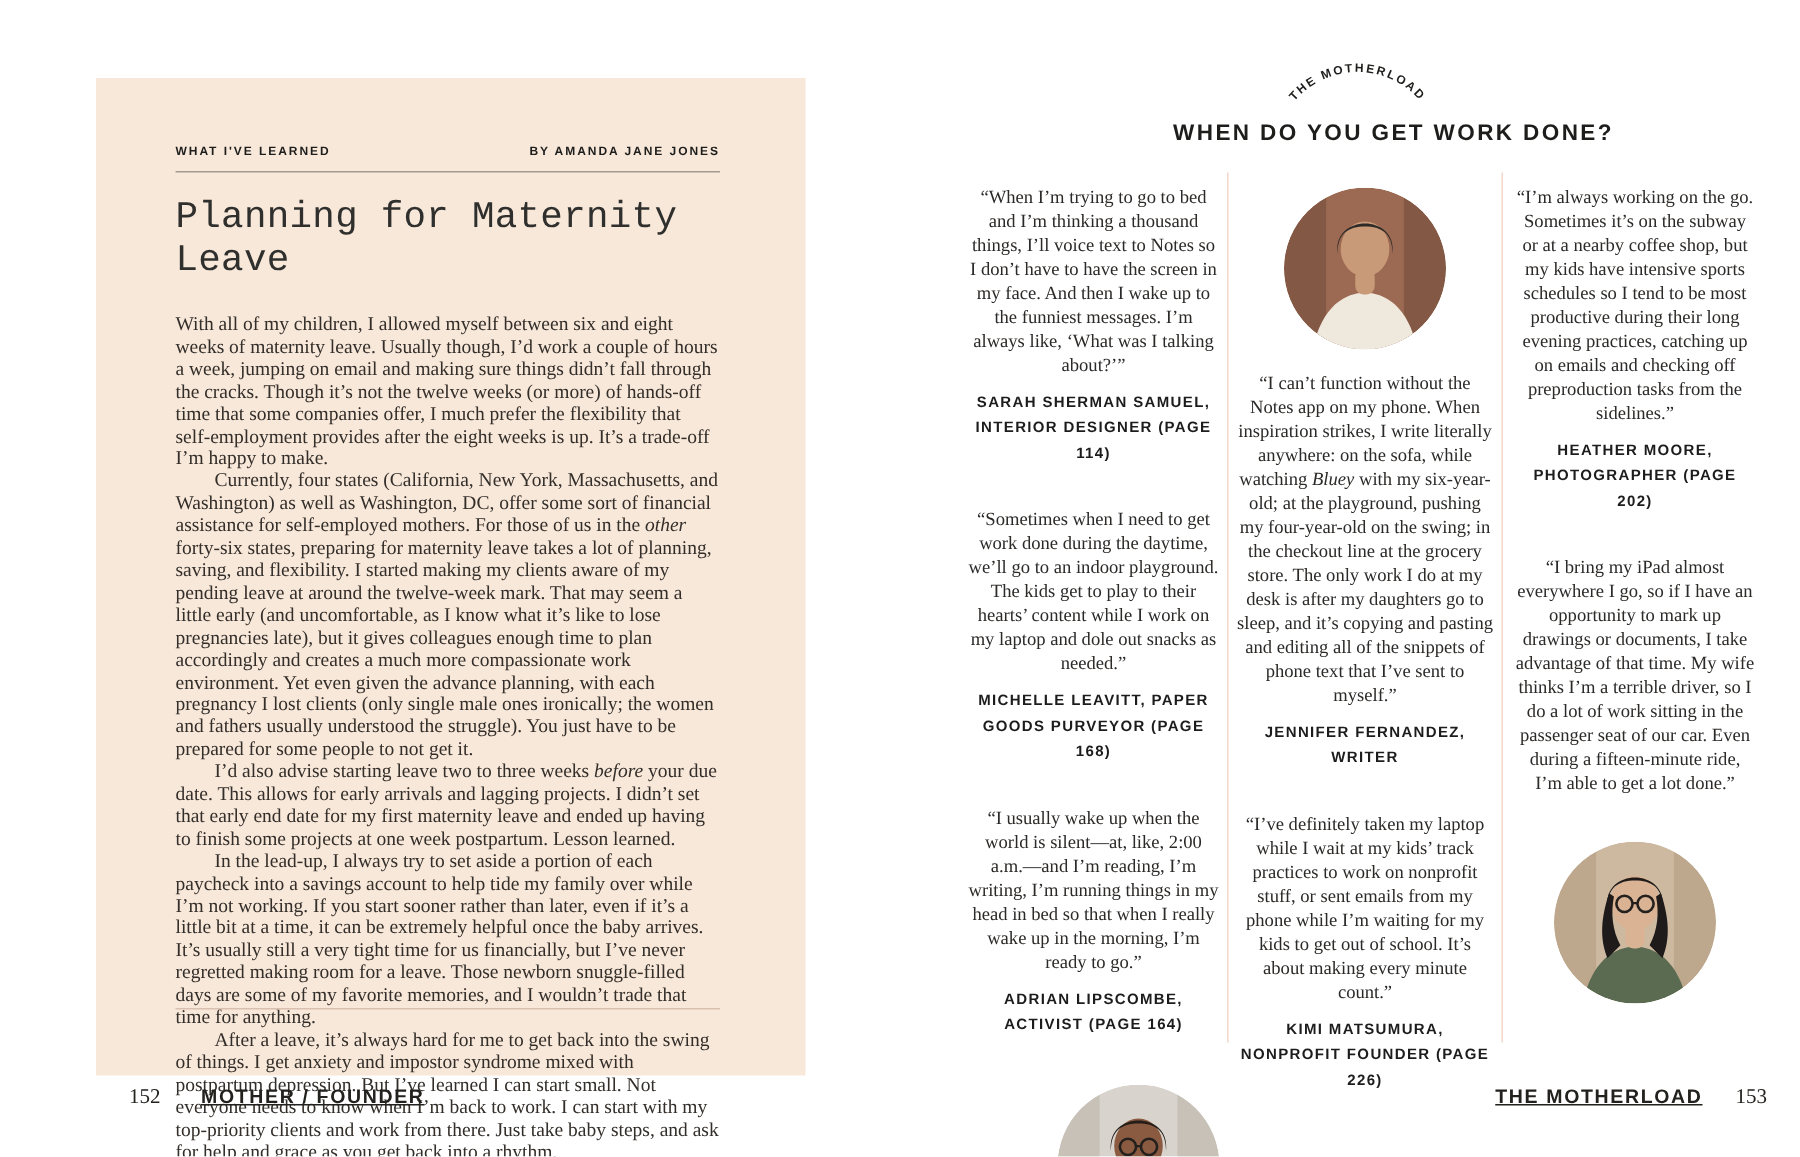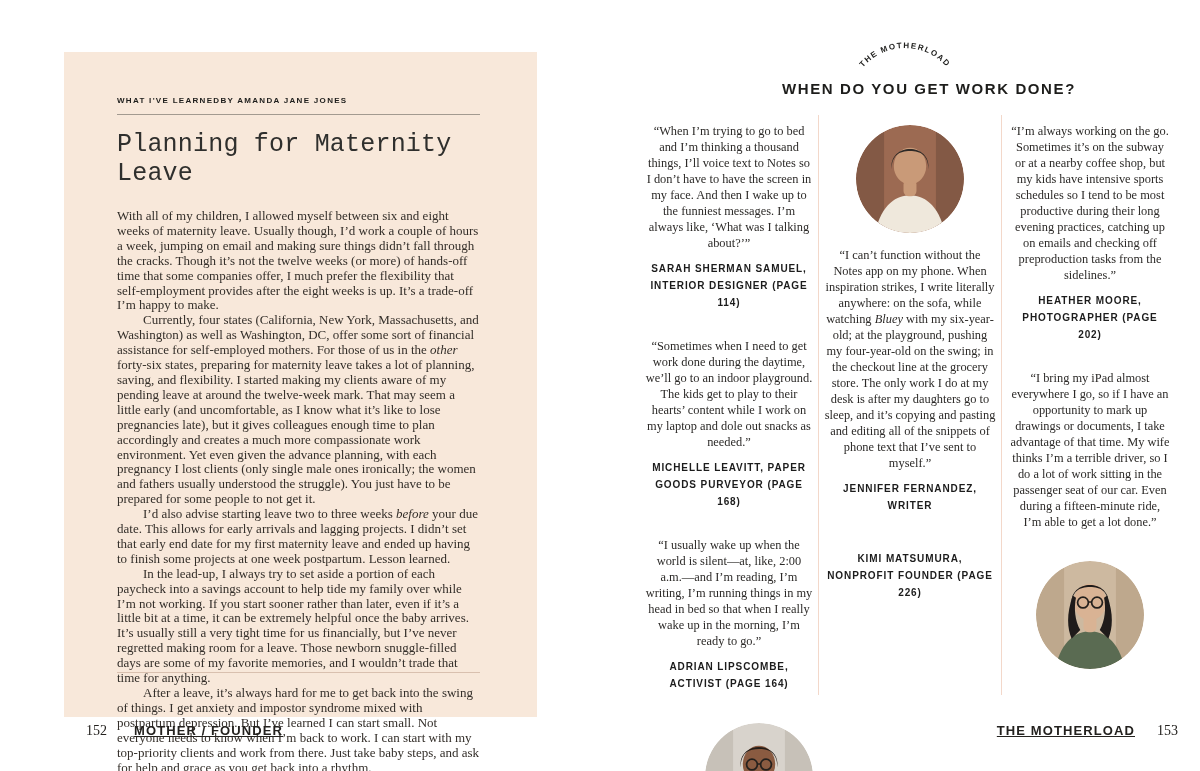--- a/index.html
+++ b/index.html
@@ -19,21 +19,21 @@
     font-family:"Liberation Sans",sans-serif;
     overflow:hidden;
   }
   
   .panel{
     position:absolute;left:64px;top:52px;width:473px;height:665px;
     background:var(--panel);
     padding:44px 57px 0 53px;
   }
   .kicker-row{
-    display:flex;justify-content:flex-start;align-items:baseline;
+    display:flex;justify-content:space-between;align-items:baseline;
     font-size:8px;font-weight:700;letter-spacing:1.3px;color:var(--ink);
   }
   .kicker-rule{border-top:1px solid var(--rule-gray);margin-top:9px;}
   .article-title{
     margin-top:15px;
     font-size:25px;font-weight:400;letter-spacing:.2px;color:#2f2f2d;
     font-family:Liberation Mono, monospace;
   }
   .article-body{
     margin-top:21px;
@@ -187,20 +187,21 @@
       <path d="M33 41 C30 16 70 16 67 41 C67 28 60 24 50 24 C40 24 33 28 33 41 Z" fill="#2e2a27"></path>
 
     </g>
   </svg>
           </div>
           <figure class="quote-block">
             <blockquote class="quote-text">“I can’t function without the Notes app on my phone. When inspiration strikes, I write literally anywhere: on the sofa, while watching <em>Bluey</em> with my six-year-old; at the playground, pushing my four-year-old on the swing; in the checkout line at the grocery store. The only work I do at my desk is after my daughters go to sleep, and it’s copying and pasting and editing all of the snippets of phone text that I’ve sent to myself.”</blockquote>
             <figcaption class="attribution">JENNIFER FERNANDEZ, WRITER</figcaption>
           </figure>
           <figure class="quote-block">
+            <blockquote class="quote-text">“I’ve definitely taken my laptop while I wait at my kids’ track practices to work on nonprofit stuff, or sent emails from my phone while I’m waiting for my kids to get out of school. It’s about making every minute count.”</blockquote>
             <figcaption class="attribution">KIMI MATSUMURA, NONPROFIT FOUNDER (PAGE 226)</figcaption>
           </figure>
         </div>
         <div class="column column-3">
           <figure class="quote-block">
             <blockquote class="quote-text">“I’m always working on the go. Sometimes it’s on the subway or at a nearby coffee shop, but my kids have intensive sports schedules so I tend to be most productive during their long evening practices, catching up on emails and checking off preproduction tasks from the sidelines.”</blockquote>
             <figcaption class="attribution">HEATHER MOORE, PHOTOGRAPHER (PAGE 202)</figcaption>
           </figure>
           <figure class="quote-block">
             <blockquote class="quote-text">“I bring my iPad almost everywhere I go, so if I have an opportunity to mark up drawings or documents, I take advantage of that time. My wife thinks I’m a terrible driver, so I do a lot of work sitting in the passenger seat of our car. Even during a fifteen-minute ride, I’m able to get a lot done.”</blockquote>

